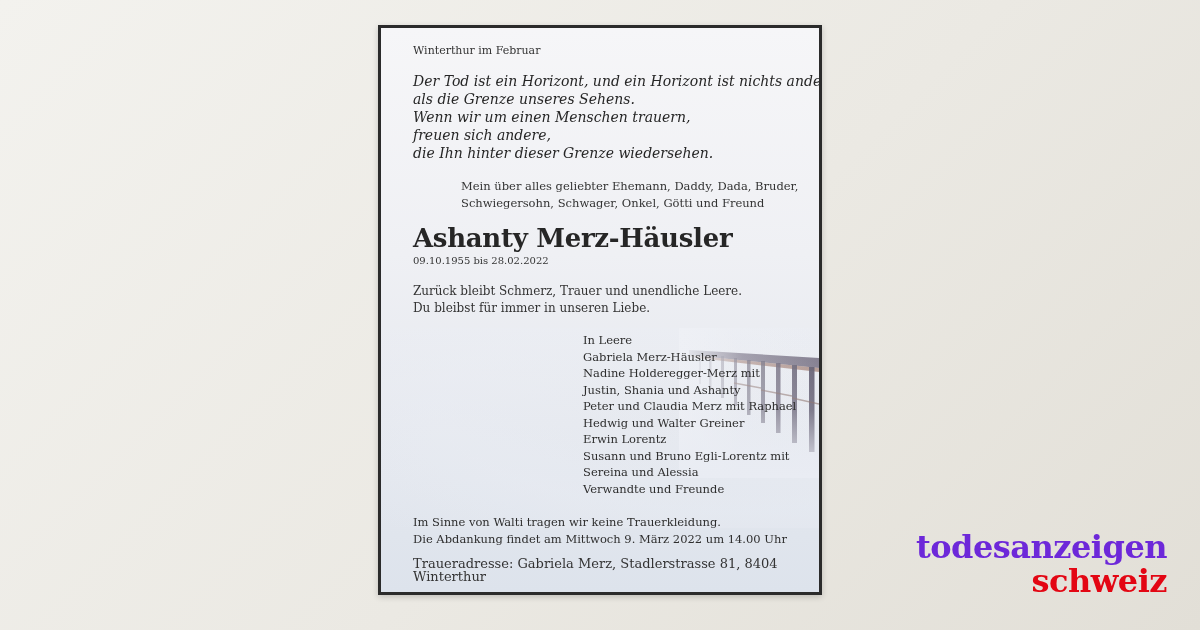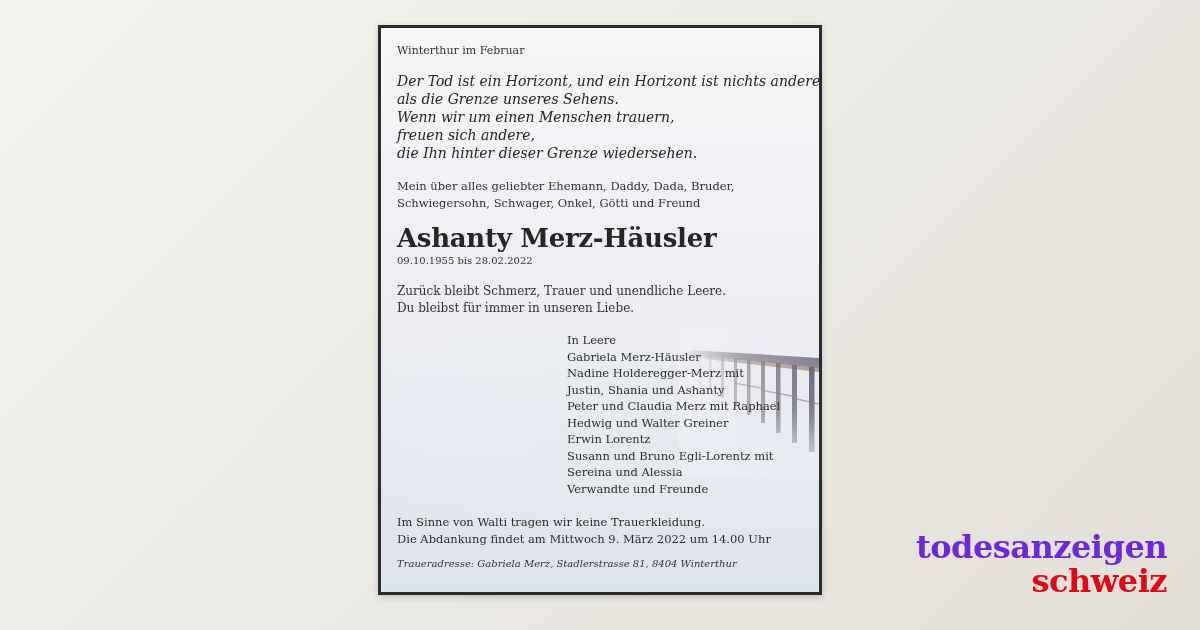--- a/index.html
+++ b/index.html
@@ -37,21 +37,21 @@
     .fog {
       position: absolute;
       left: 0; right: 0;
       top: 300px;
       height: 200px;
       background: radial-gradient(ellipse at 80% 40%, rgba(255,255,255,0) 0%, rgba(235,238,245,0.35) 60%, rgba(235,238,245,0) 100%);
       pointer-events: none;
     }
     .content {
       position: relative;
-      padding: 14px 0 0 16px;
+      padding: 14px 0 0 32px;
       color: #2e2e2e;
     }
     .place {
       font-size: 11px;
       line-height: 14px;
       margin: 2px 0 0 0;
       color: #333;
     }
     .poem {
       margin-top: 14px;
@@ -59,20 +59,21 @@
       font-size: 14px;
       line-height: 18px;
       color: #262626;
     }
     .poem div { white-space: nowrap; }
     .intro {
       margin-top: 16px;
       font-size: 11.5px;
       line-height: 16.5px;
       color: #333;
+      margin-left: 48px;
     }
     .name {
       margin-top: 12px;
       font-size: 26px;
       font-weight: bold;
       line-height: 30px;
       color: #262626;
       letter-spacing: -0.3px;
     }
     .dates {
@@ -98,24 +99,23 @@
     }
     .mourners div { white-space: nowrap; }
     .notes {
       margin-top: 17px;
       font-size: 11.5px;
       line-height: 16.5px;
       color: #2e2e2e;
     }
     .address {
       margin-top: 10px;
-      font-size: 10px;
+      font-size: 13px;
       line-height: 13px;
       color: #333;
-      font-style: italic;
     }
     .brand {
       position: absolute;
       right: 33px;
       top: 530px;
       text-align: right;
       font-family: "DejaVu Serif", "Liberation Serif", serif;
       font-weight: bold;
       font-size: 32px;
       line-height: 34px;

